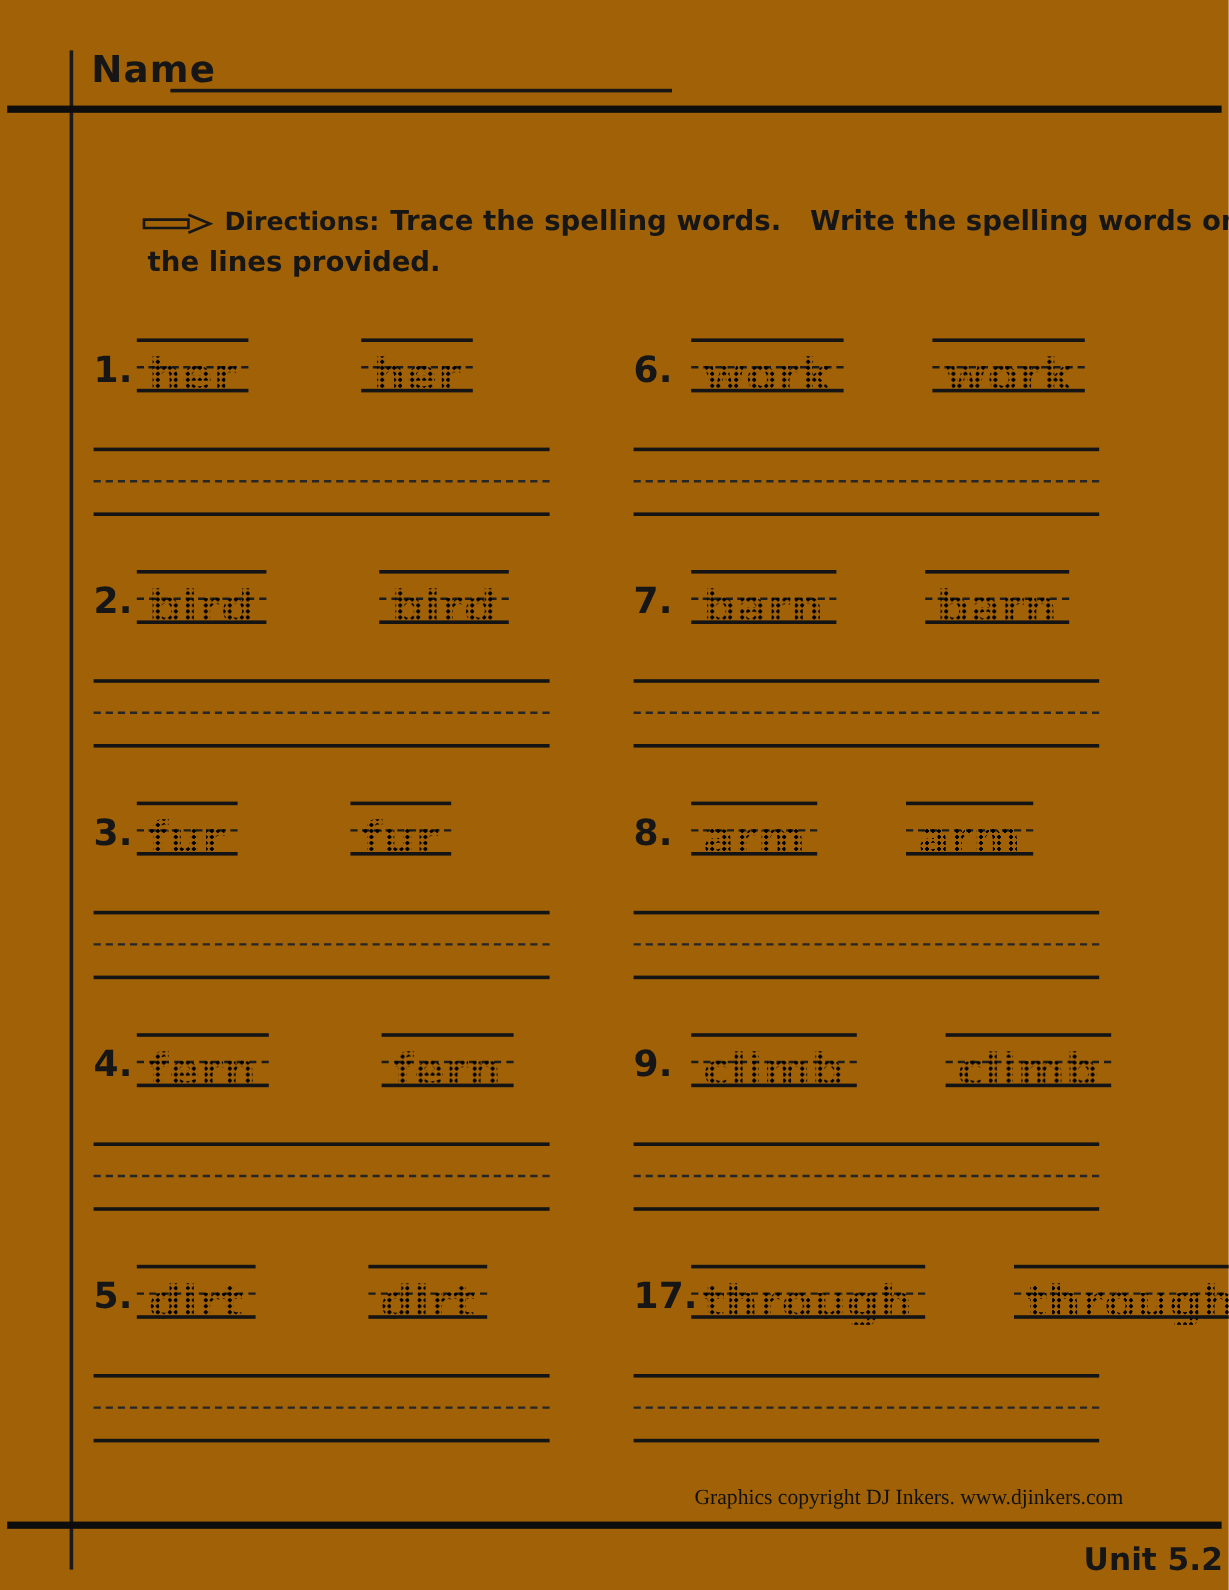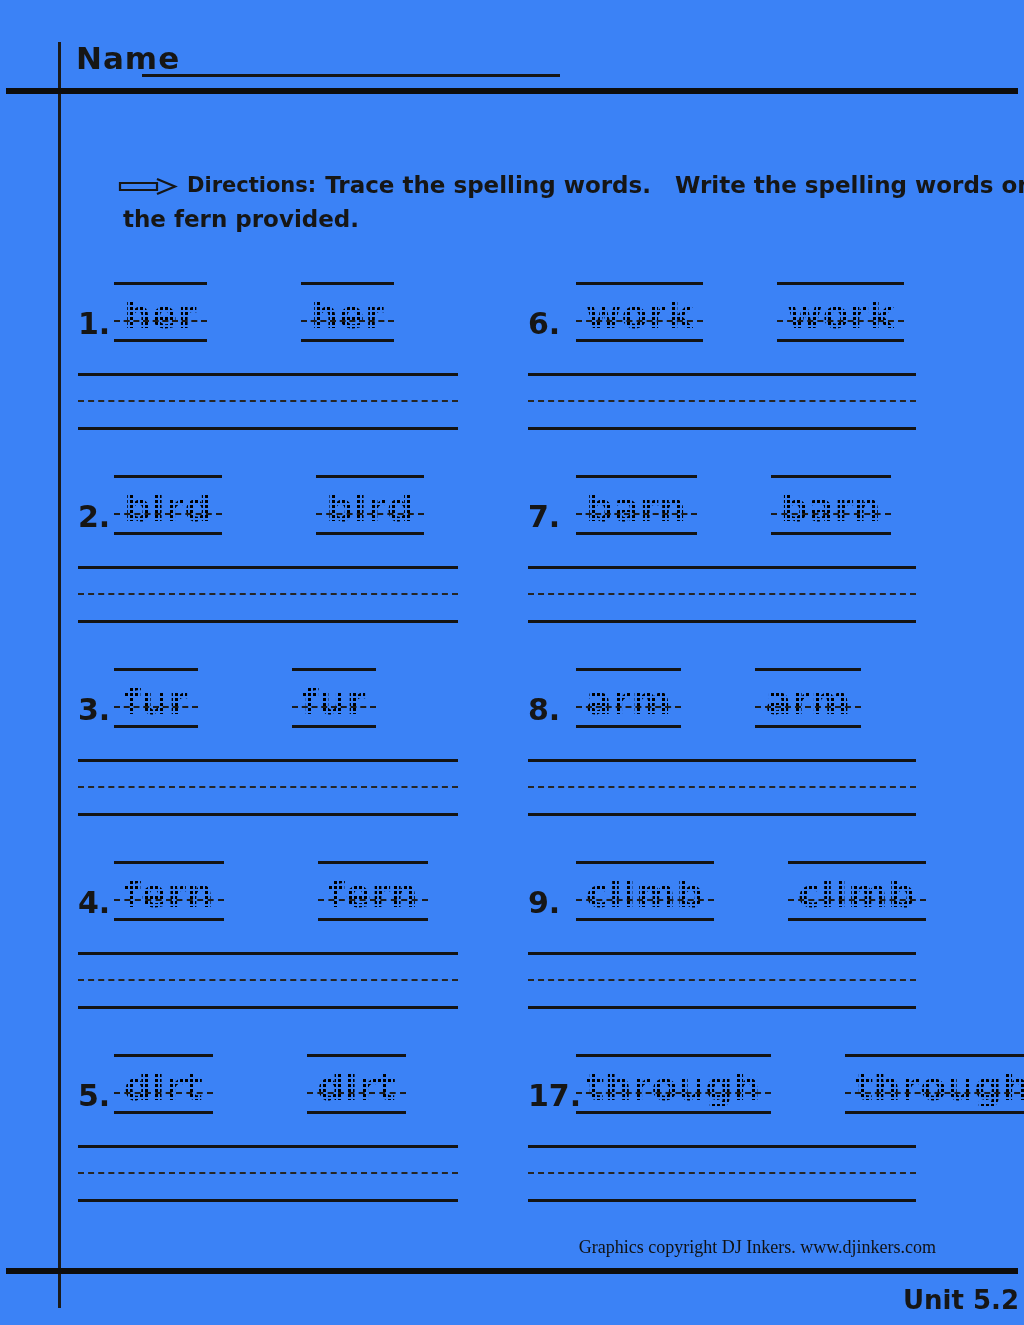--- a/index.html
+++ b/index.html
@@ -1,16 +1,16 @@
 <!DOCTYPE html>
 <html><head>
 <meta charset="utf-8">
 <style>
   html,body{margin:0;padding:0;background:#ffffff;}
-  .page{position:relative;width:1024px;height:1325px;background:#3b82f6;
+  .page{position:relative;width:1024px;height:1325px;background:#a16207;
         font-family:"DejaVu Sans",sans-serif;color:#161616;overflow:hidden;}
 
   
   .vline{position:absolute;left:58px;top:42px;width:3px;height:1266px;background:#1a1a1a;}
   .hline{position:absolute;left:6px;right:6px;height:6px;background:#0d0d0d;}
   .hline-top{top:88px;}
   .hline-bottom{top:1268px;}
 
   
   .name-label{position:absolute;left:76px;top:40px;font-size:31px;font-weight:600;letter-spacing:1px;}
@@ -28,21 +28,21 @@
 
   
   .col{position:absolute;top:270px;}
   .col-left{left:78px;width:380px;}
   .col-right{left:528px;width:388px;}
   .item{position:relative;height:193px;}
   .trace-row{position:absolute;top:12px;left:0;display:flex;align-items:flex-end;}
   .num{flex:0 0 auto;font-size:30px;font-weight:600;padding-bottom:1px;}
   .col-left .num{width:36px;}
   .col-right .num{width:48px;}
-  .trace-box{position:relative;height:60px;display:flex;align-items:center;padding:0 10px;}
+  .trace-box{position:relative;height:45px;display:flex;align-items:flex-end;padding:0 10px;}
   .col-left .trace-box + .trace-box{margin-left:94px;}
   .col-right .trace-box + .trace-box{margin-left:74px;}
   .trace-box::before{content:"";position:absolute;top:0;left:0;right:0;border-top:3px solid #141414;}
   .trace-box::after{content:"";position:absolute;bottom:0;left:0;right:0;border-top:3px solid #141414;}
   .trace-mid{position:absolute;left:0;right:0;bottom:20px;border-top:2px dashed #1c1c1c;}
   .trace-text{position:relative;font-size:38px;font-weight:700;line-height:1;margin-bottom:-5px;
       letter-spacing:.5px;color:transparent;-webkit-text-fill-color:transparent;
       background-image:radial-gradient(circle,#000 1.5px,rgba(0,0,0,0) 1.7px);
       background-size:5px 5px;-webkit-background-clip:text;background-clip:text;}
 
@@ -71,21 +71,21 @@
 
   <div class="directions">
     <div class="dir-line1">
       <svg class="arrow-icon" width="60" height="19" viewBox="0 0 60 19">
         <path d="M2 6 H39 V13 H2 Z" fill="none" stroke="#161616" stroke-width="2.2"></path>
         <path d="M39 2 L57 9.5 L39 17" fill="none" stroke="#161616" stroke-width="2.2"></path>
       </svg>
       <span class="dir-label">Directions:</span>
       <span class="dir-text">Trace the spelling words.   Write the spelling words on</span>
     </div>
-    <div class="dir-line2">the fern provided.</div>
+    <div class="dir-line2">the lines provided.</div>
   </div>
 
   <div class="col col-left">
 
     <div class="item">
       <div class="trace-row">
         <span class="num">1.</span>
         <span class="trace-box">
           <span class="trace-mid"></span>
           <span class="trace-text">her</span>

